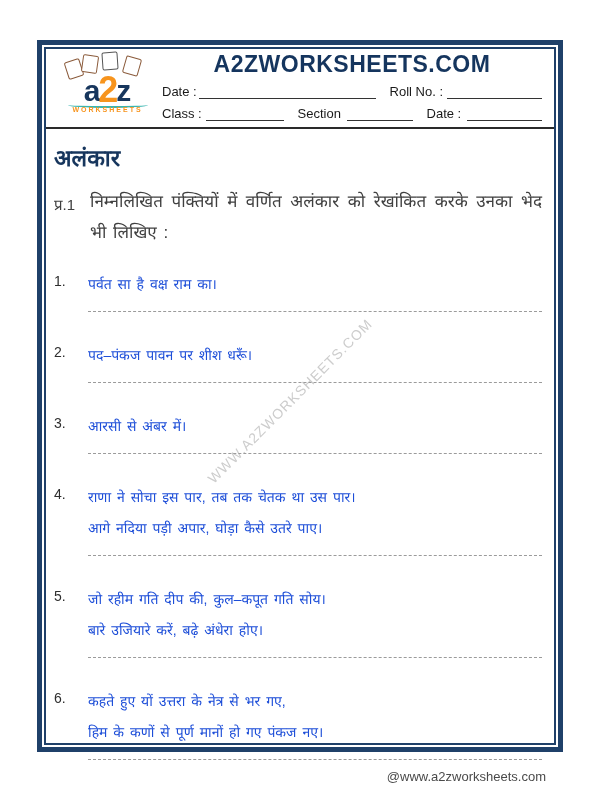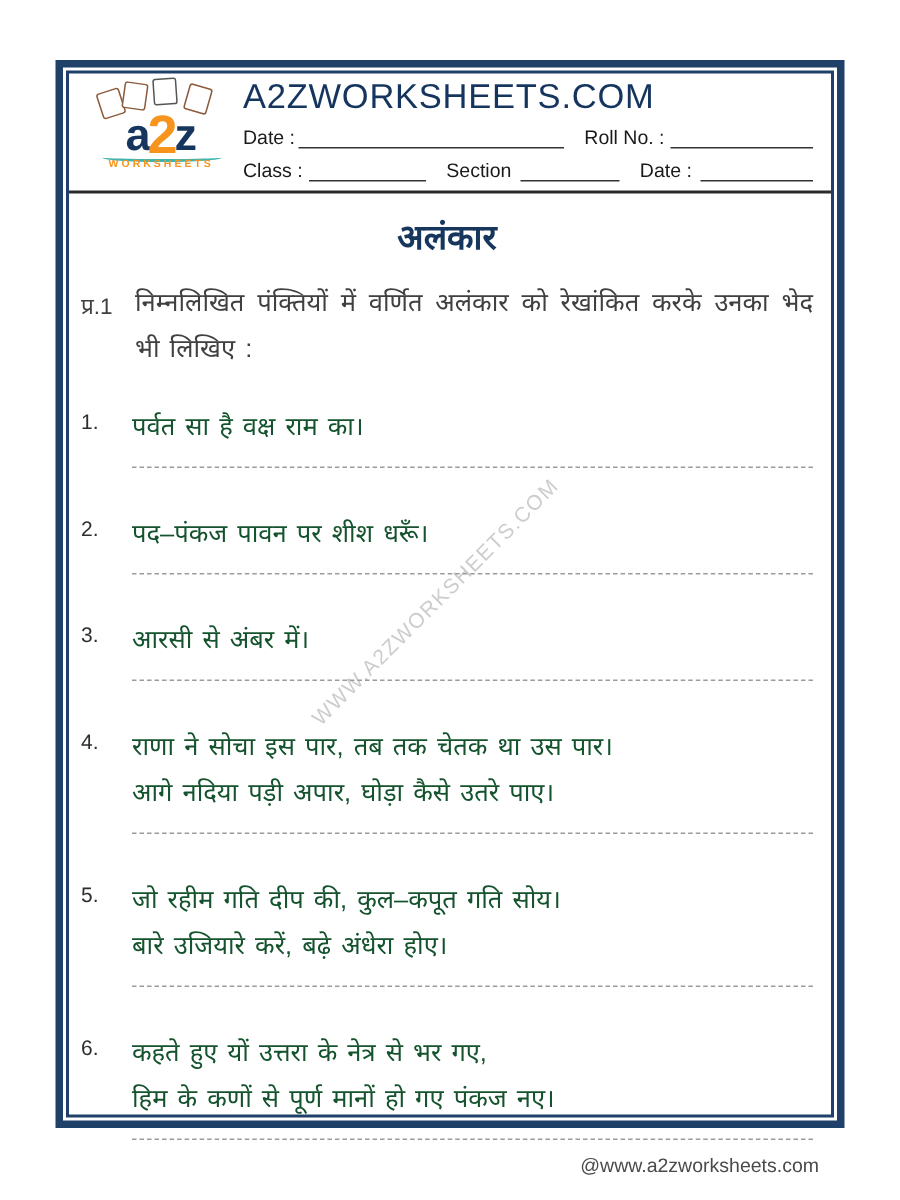--- a/index.html
+++ b/index.html
@@ -27,41 +27,41 @@
   .paper.p4 { left:60px; top:3px;  transform:rotate(16deg); }
   .logo-word { position:absolute; left:0; top:16px; width:95px; display:flex; align-items:flex-end; justify-content:center; font-weight:bold; line-height:1; }
   .logo-a,.logo-z { color:#17365d; font-size:30px; }
   .logo-2 { color:#f7941d; font-size:36px; margin:0 -2px 0 -2px; position:relative; top:2px; }
   .logo-sub { position:absolute; left:0; top:52px; width:95px; text-align:center;
     color:#f7941d; font-size:7px; font-weight:bold; letter-spacing:2px; }
   .logo-swoosh { position:absolute; left:8px; top:48px; width:80px; height:6px;
     border-bottom:2px solid #3ab5b0; border-radius:0 0 60% 60%; }
 
   .header-right { margin-left:112px; padding:3px 12px 0 4px; }
-  .brand { text-align:left; color:#15355e; font-size:23px; font-weight:normal; letter-spacing:0.5px; line-height:1.1; }
+  .brand { text-align:center; color:#15355e; font-size:23px; font-weight:bold; letter-spacing:0.5px; line-height:1.1; }
   .field-row { display:flex; align-items:flex-end; font-size:13px; color:#1a1a1a; margin-top:7px; white-space:nowrap; }
   .blank { border-bottom:1px solid #333; height:15px; display:inline-block; }
   .fr1-name { flex:1; margin:0 14px 0 2px; }
   .fr1-roll { width:95px; margin-left:4px; }
   .fr2-class { width:102px; margin:0 14px 0 4px; }
   .fr2-section { width:86px; margin:0 14px 0 6px; }
   .fr2-date { width:98px; margin-left:6px; }
 
   
   .sheet-body { position:relative; padding:12px 12px 0 8px; }
-  .ws-title { text-align:center; color:#17365d; font-size:23px; font-weight:bold; }
+  .ws-title { text-align:left; color:#17365d; font-size:23px; font-weight:bold; }
   .question { display:flex; margin-top:13px; font-size:17px; color:#404040; line-height:31px; word-spacing:2px; }
   .q-label { width:36px; flex-shrink:0; font-size:15px; padding-top:3px; }
   .q-text { flex:1; }
   .q-line1 { display:block; text-align:justify; text-align-last:justify;font-family:Liberation Serif, serif; }
   .items { margin-top:21px; }
   .item { display:flex; margin-bottom:28px; }
   .item:last-child { margin-bottom:0; }
   .item-num { width:34px; flex-shrink:0; font-size:14px; color:#2e2e2e; padding-top:4px; }
-  .item-body { flex:1; font-size:17px; color:#14532d; line-height:31px; word-spacing:2px; }
+  .item-body { flex:1; font-size:14px; color:#1d4ed8; line-height:31px; word-spacing:2px; }
   .ans-line { margin-top:11px; border-bottom:1px dashed #9b9b9b; height:0; }
 
   .footer { position:absolute; right:54px; top:769px; font-size:13px; color:#4a4a4a; z-index:1; }
 </style>
 </head>
 <body>
 
 <div class="watermark">WWW.A2ZWORKSHEETS.COM</div>
 
 <div class="frame">

